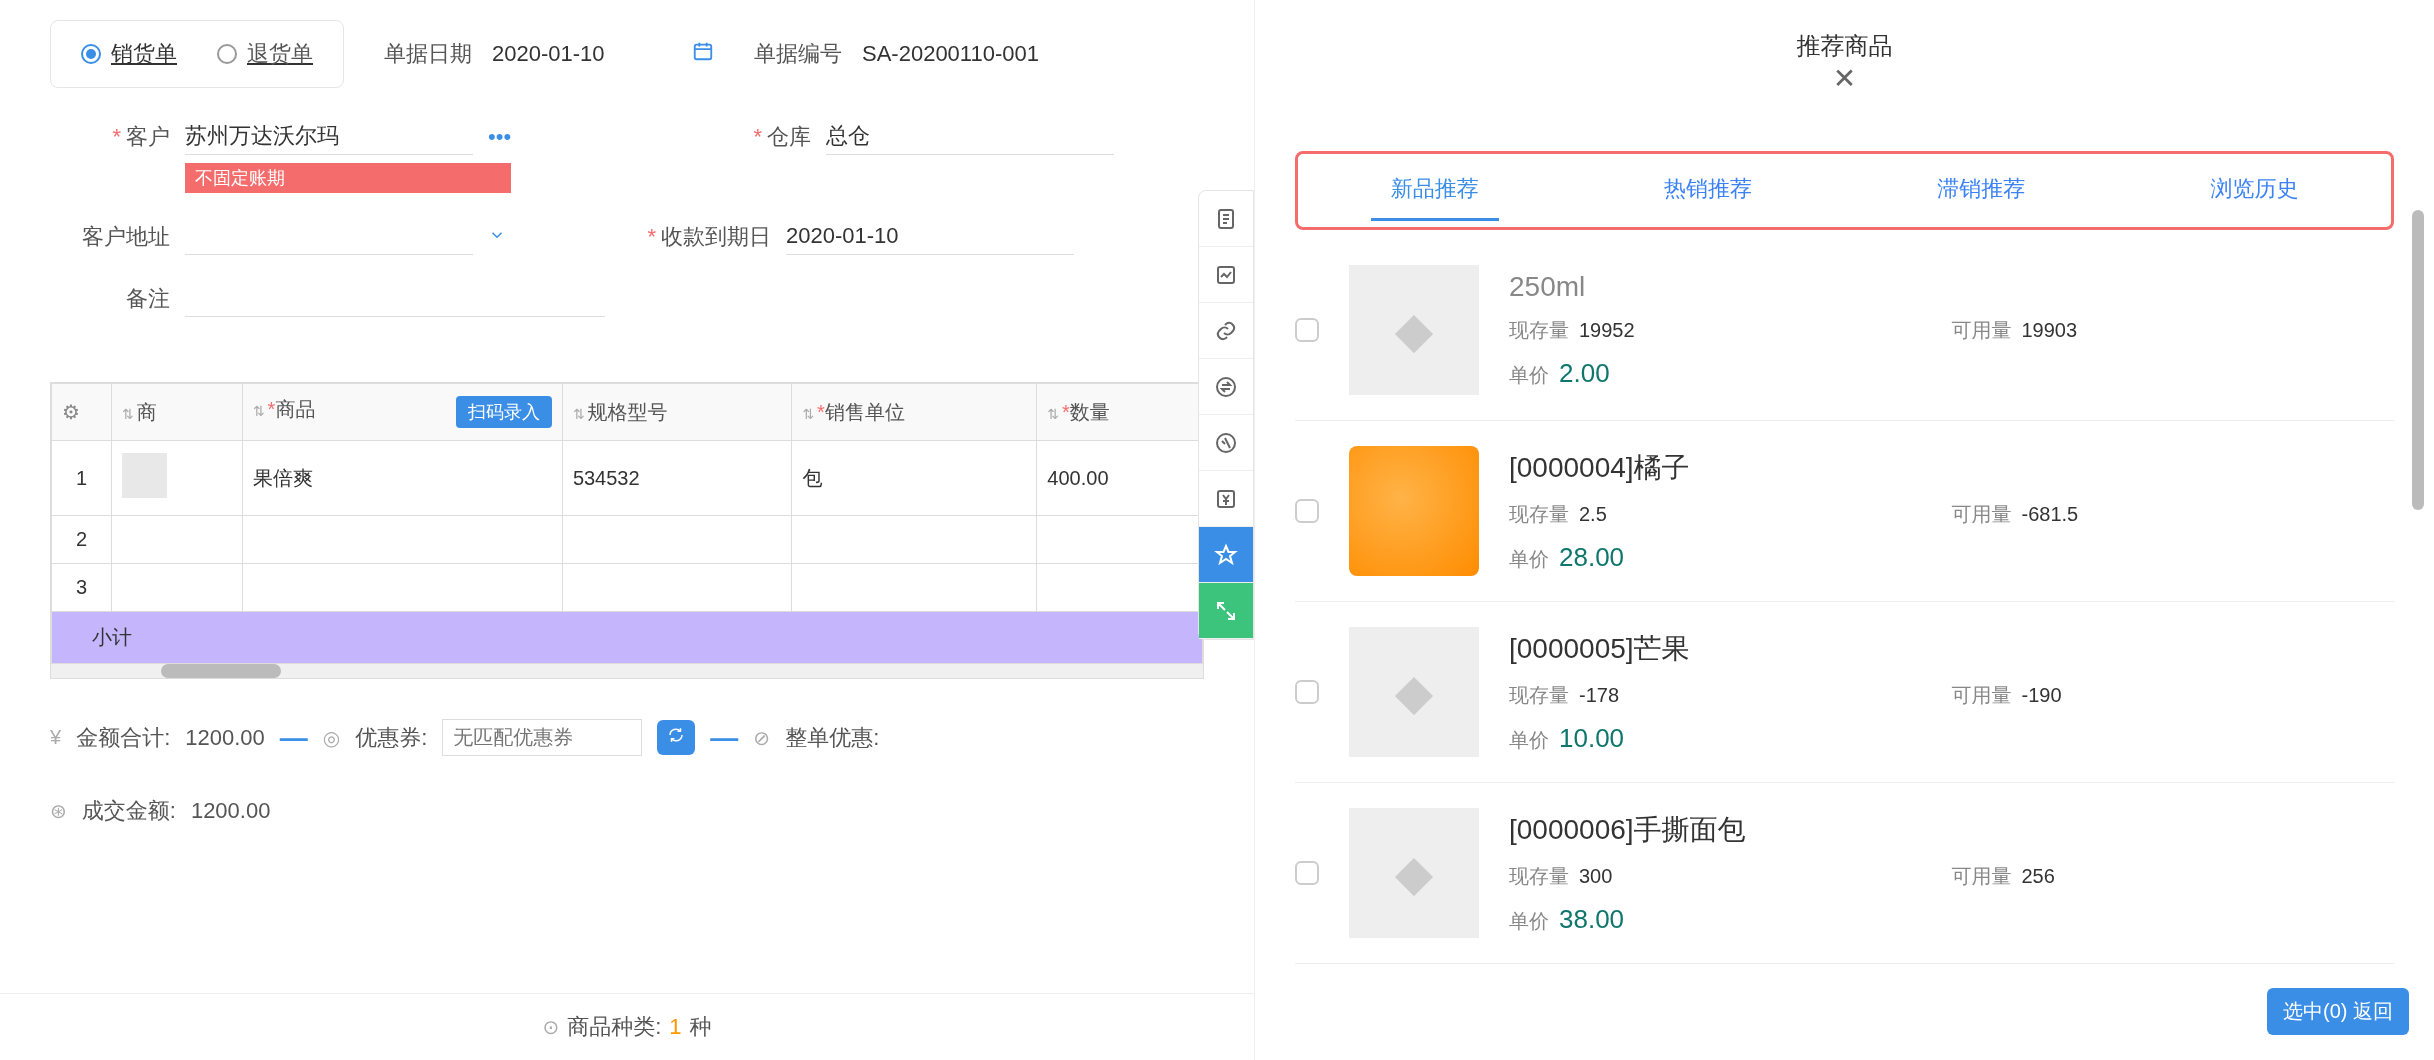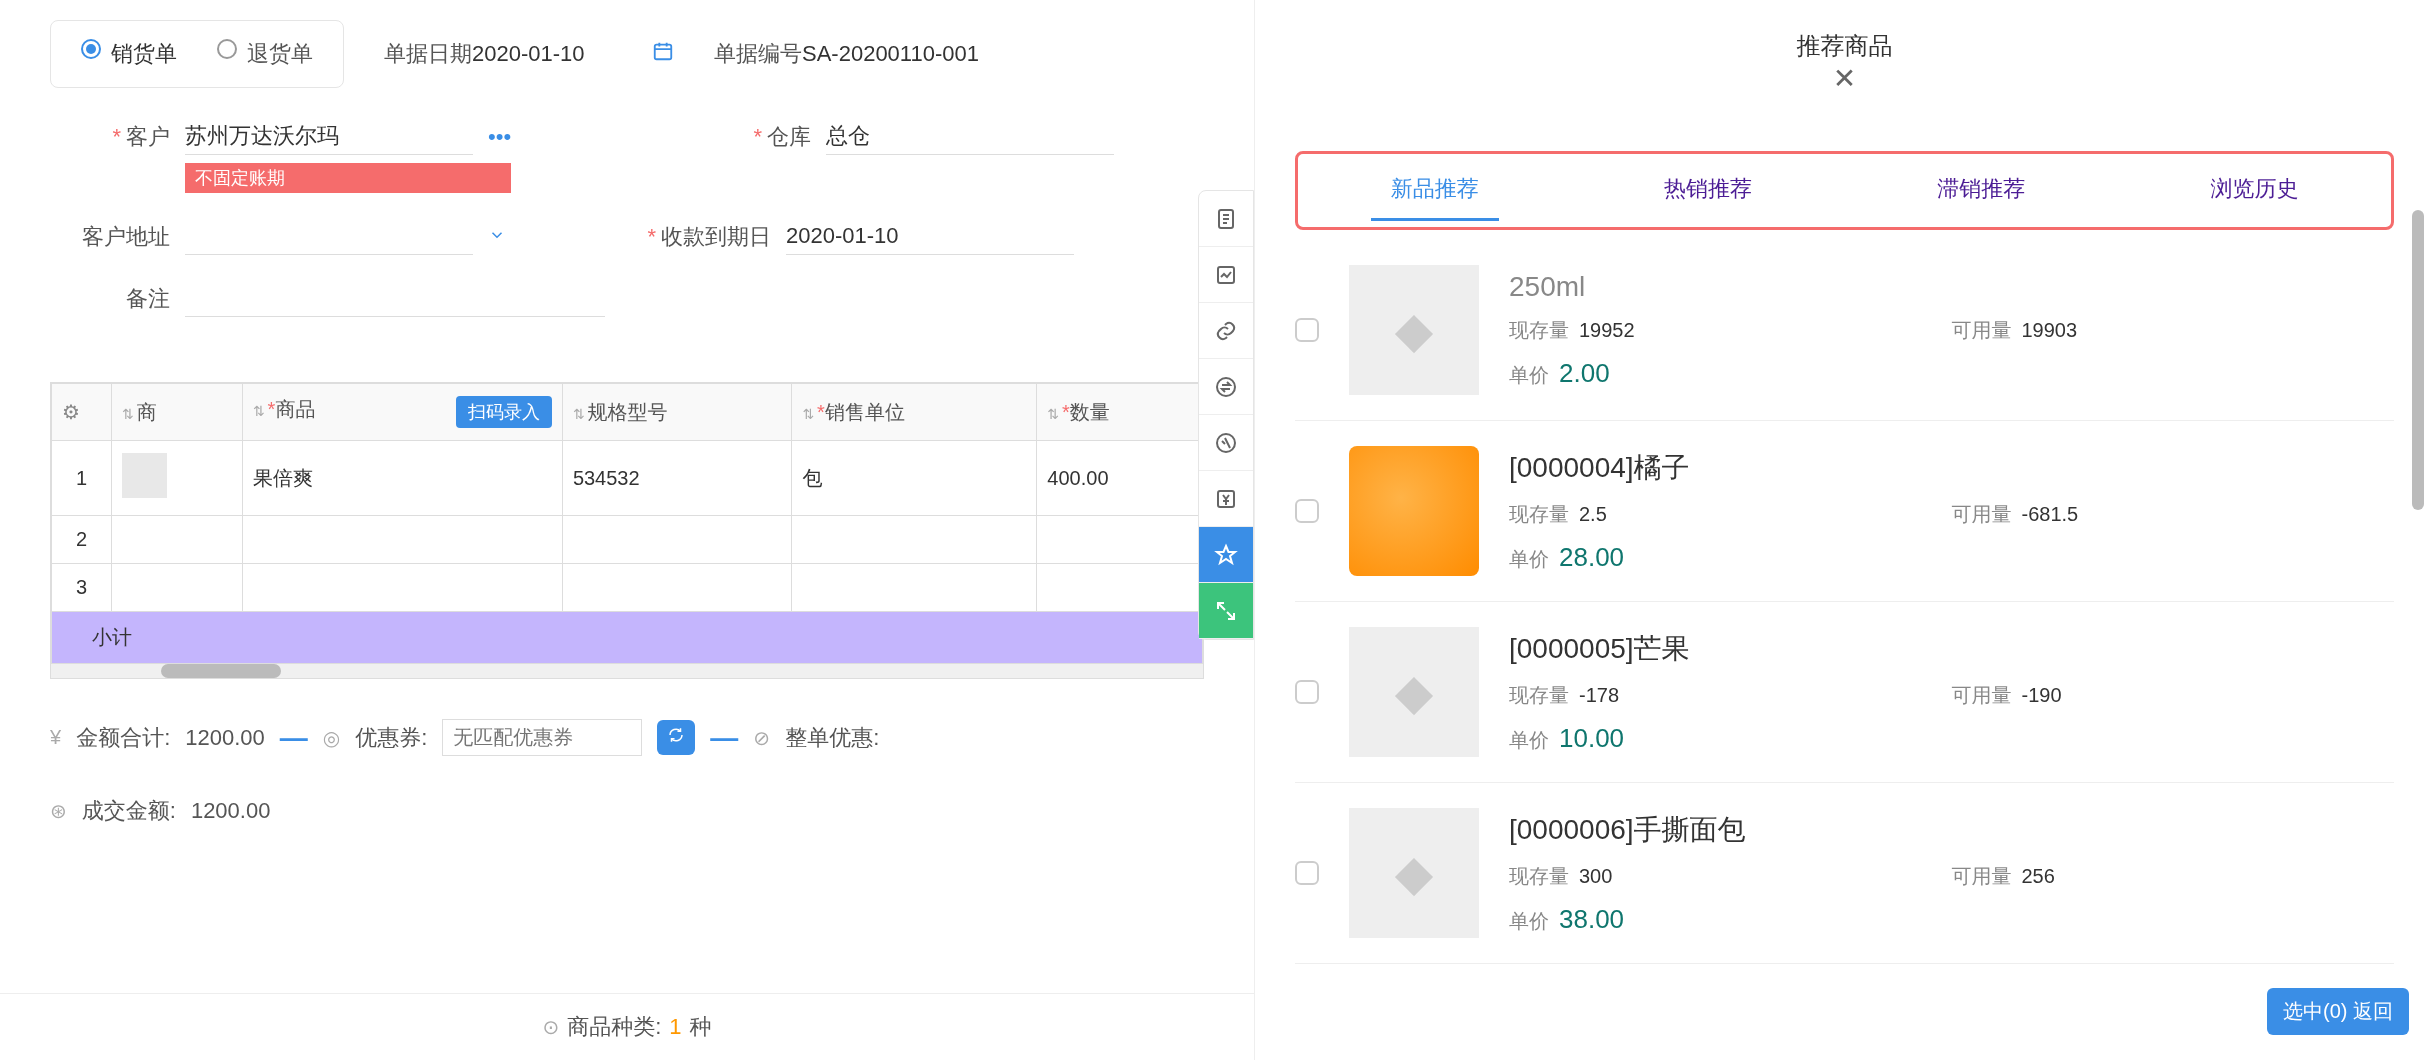--- a/index.html
+++ b/index.html
@@ -4,28 +4,28 @@
 <style>
 * { box-sizing: border-box; margin: 0; padding: 0; }
 body { font-family: -apple-system, "Helvetica Neue", Arial, sans-serif; font-size: 14px; color: #333; background: #fff; }
 .app { display: flex; width: 2434px; height: 1060px; }
 .left-panel { width: 1255px; background: #fff; padding: 0; position: relative; border-right: 1px solid #eee; }
 .right-panel { flex: 1; background: #fff; position: relative; }
 
 
 .top-tabs { display: flex; align-items: center; padding: 20px 50px 10px 50px; gap: 40px; }
 .doc-type-group { display: flex; gap: 40px; align-items: center; border: 1px solid #e5e5e5; border-radius: 8px; padding: 18px 30px; }
-.radio-wrap { display: flex; gap: 10px; cursor: pointer; }
+.radio-wrap { display: flex; align-items: center; gap: 10px; cursor: pointer; text-decoration: underline; }
 .radio-circle { width: 20px; height: 20px; border: 2px solid #999; border-radius: 50%; display: inline-flex; align-items: center; justify-content: center; }
 .radio-circle.checked { border-color: #3a8ee6; }
 .radio-circle.checked::after { content: ""; width: 10px; height: 10px; border-radius: 50%; background: #3a8ee6; }
 .radio-label { font-size: 22px; color: #555; }
 .radio-wrap.active .radio-label { color: #333; }
 
-.doc-meta { display: flex; align-items: center; font-size: 22px; color: #555; }
+.doc-meta { display: flex; align-items: center; gap: 20px; font-size: 22px; color: #555; }
 .doc-meta input { border: none; font-size: 22px; color: #333; width: 180px; }
 .cal-icon { color: #3a8ee6; font-size: 22px; }
 
 
 .form-area { padding: 20px 50px; }
 .form-row { display: flex; align-items: flex-start; margin-bottom: 25px; gap: 60px; }
 .form-item { display: flex; align-items: center; gap: 15px; }
 .form-label { font-size: 22px; color: #555; min-width: 120px; text-align: right; }
 .req { color: #f56c6c; margin-right: 5px; }
 .form-input { border: none; border-bottom: 1px solid #ddd; font-size: 22px; padding: 5px 0; min-width: 280px; color: #333; }
@@ -65,21 +65,21 @@
 
 .bottom-bar { position: absolute; bottom: 0; left: 0; right: 0; padding: 18px 40px; border-top: 1px solid #eee; font-size: 22px; color: #555; text-align: center; display:flex; justify-content:center; align-items:center; gap:8px; }
 .orange-num { color: #ff9800; }
 
 
 .right-header { display: flex; align-items: center; justify-content: space-between; padding: 30px 40px 20px 40px; flex-direction: column; }
 .right-title { font-size: 24px; font-weight: 500; color: #333; }
 .close-icon { font-size: 28px; color: #666; cursor: pointer; }
 .rec-tabs-wrap { margin: 36px 40px 0 40px; border: 3px solid #f56c6c; border-radius: 8px; padding: 6px 0; }
 .rec-tabs { display: flex; justify-content: space-around; }
-.rec-tab { font-size: 22px; color: #4c1d95; padding: 14px 20px; cursor: pointer; }
+.rec-tab { font-size: 22px; color: #3b82f6; padding: 14px 20px; cursor: pointer; }
 .rec-tab.active { color: #3a8ee6; border-bottom: 3px solid #3a8ee6; }
 
 .product-list { padding: 0 40px; margin-top: 10px; max-height: 750px; overflow: hidden; }
 .product-item { display: flex; align-items: center; gap: 30px; padding: 25px 0; border-bottom: 1px solid #eee; }
 .chk { width: 24px; height: 24px; border: 2px solid #ccc; border-radius: 6px; flex-shrink:0; }
 .prod-img { width: 130px; height: 130px; background: #eee; display: flex; align-items: center; justify-content: center; color: #ccc; font-size: 50px; flex-shrink: 0; }
 .prod-img.orange { background: radial-gradient(circle at 40% 40%, #ffb347, #ff8c00); border-radius: 8px; }
 .prod-info { flex: 1; display: grid; grid-template-columns: 1fr 1fr; row-gap: 14px; }
 .prod-name { grid-column: 1 / -1; font-size: 28px; color: #333; }
 .prod-field { font-size: 20px; color: #888; }

